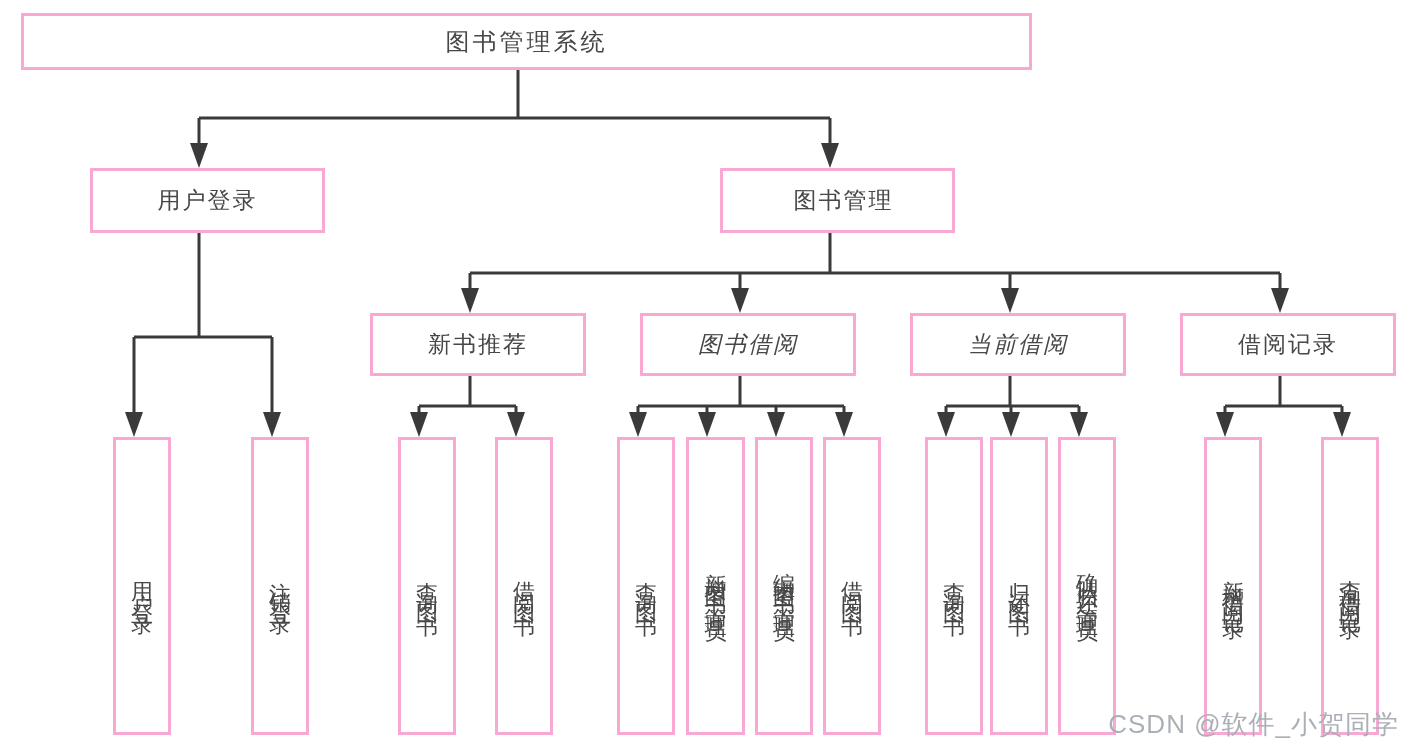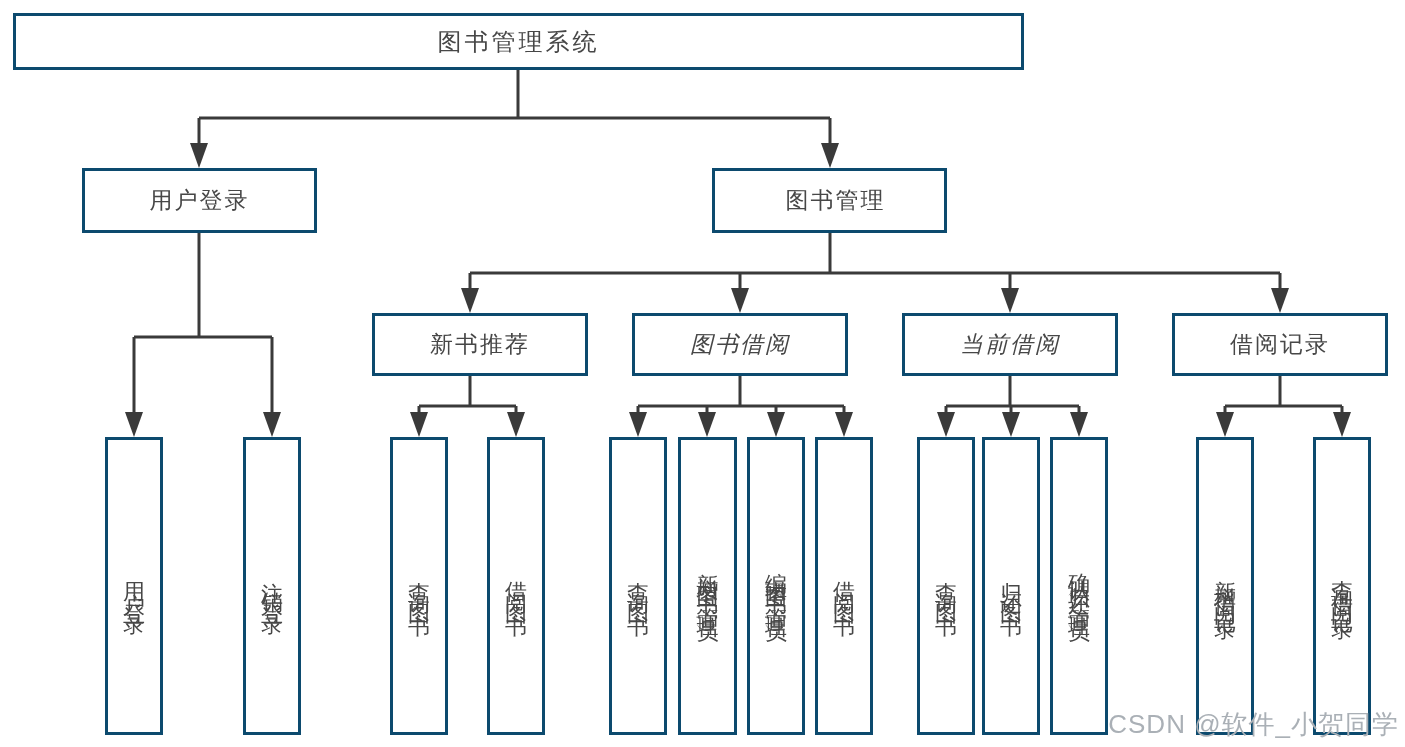--- a/index.html
+++ b/index.html
@@ -10,24 +10,25 @@
     height: 747px;
     background: #ffffff;
     font-family: "Liberation Sans", "DejaVu Sans", sans-serif;
     color: #474747;
     overflow: hidden;
   }
   .connectors { position: absolute; left: 0; top: 0; width: 1405px; height: 747px; }
   .node {
     position: absolute;
     background: #ffffff;
-    border: 3px solid #0c4a6e;
+    border: 3px solid #f9a8d4;
     display: flex;
     align-items: center;
     justify-content: center;
+    margin-left: 8px;
   }
   .node .lbl { font-size: 23px; letter-spacing: 2px; white-space: nowrap; }
   .root-node .lbl { font-size: 24px; letter-spacing: 3px; }
   .leaf .lbl {
     writing-mode: vertical-rl;
     text-orientation: mixed;
     font-size: 22px;
     letter-spacing: 11px;
     line-height: 1;
     white-space: nowrap;
@@ -94,21 +95,21 @@
     <span class="lbl">图书管理系统</span>
   </div>
 
   <div class="node" style="left:82px; top:168px; width:235px; height:65px;">
     <span class="lbl">用户登录</span>
   </div>
   <div class="node" style="left:712px; top:168px; width:235px; height:65px;padding-left:12px;">
     <span class="lbl">图书管理</span>
   </div>
 
-  <div class="node" style="left:372px; top:313px; width:216px; height:63px;">
+  <div class="node" style="left:362px; top:313px; width:216px; height:63px;">
     <span class="lbl">新书推荐</span>
   </div>
   <div class="node" style="left:632px; top:313px; width:216px; height:63px;font-style:italic;">
     <span class="lbl">图书借阅</span>
   </div>
   <div class="node" style="left:902px; top:313px; width:216px; height:63px;font-style:italic;">
     <span class="lbl">当前借阅</span>
   </div>
   <div class="node" style="left:1172px; top:313px; width:216px; height:63px;">
     <span class="lbl">借阅记录</span>

